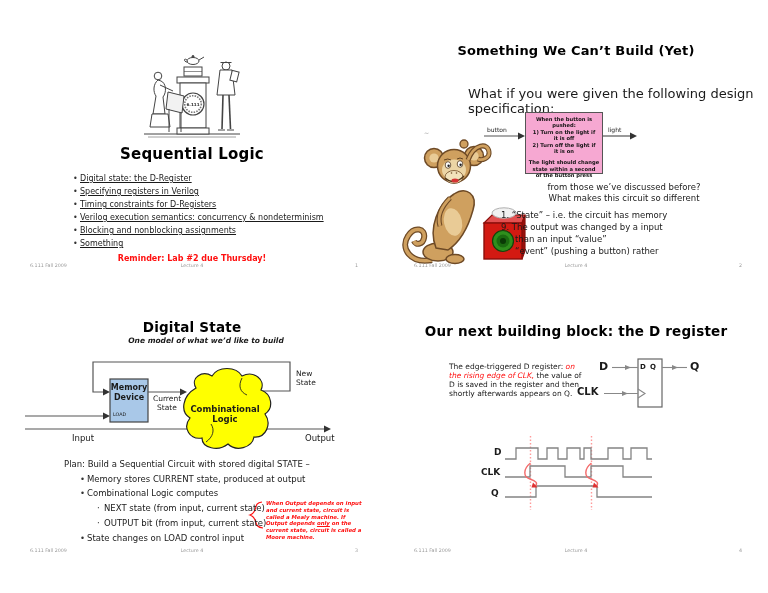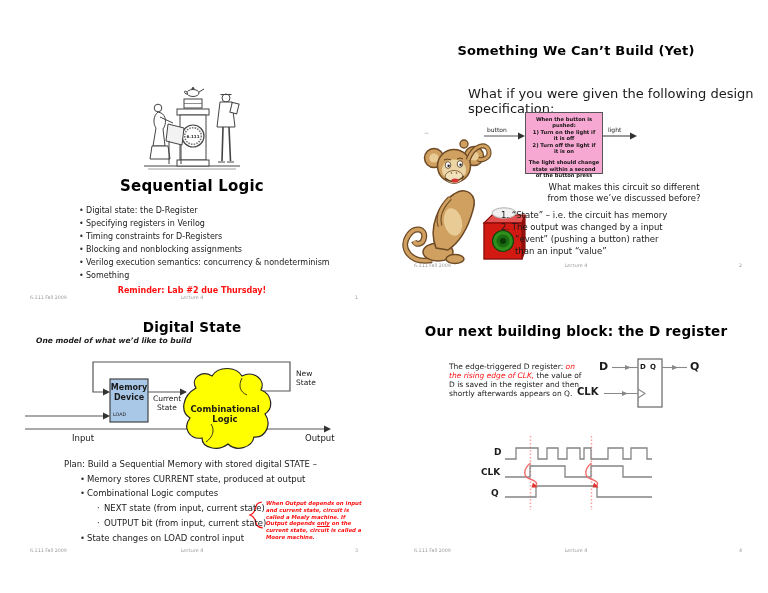--- a/index.html
+++ b/index.html
@@ -6,31 +6,31 @@
     --red:#ff1010; --pink:#f6a8d2; --blue:#a9c8e8; --yellow:#ffff00;
     --wave:#848484; --footer:#9a9a9a;
   }
   *{box-sizing:border-box;}
   html,body{margin:0;padding:0;}
   body{
     width:768px;height:593px;position:relative;background:#ffffff;
     font-family:"DejaVu Sans",sans-serif;color:#1a1a1a;overflow:hidden;
   }
   .slide{position:absolute;width:384px;height:296px;overflow:hidden;}
-  #s1{left:0;top:0;margin-top:32px;} #s2{left:384px;top:0;}
+  #s1{left:0;top:0;} #s2{left:384px;top:0;}
   #s3{left:0;top:296px;height:297px;} #s4{left:384px;top:296px;height:297px;}
   .abs{position:absolute;}
   .fullsvg{position:absolute;left:0;top:0;width:384px;height:297px;}
   .title{position:absolute;left:0;right:0;text-align:center;font-weight:bold;color:#000;letter-spacing:.2px;}
-  .subtitle{position:absolute;left:0;right:8px;font-weight:bold;font-style:italic;font-size:7.5px;padding-left:36px;}
+  .subtitle{position:absolute;left:0;right:8px;text-align:center;font-weight:bold;font-style:italic;font-size:7.5px;padding-left:36px;}
   .footer-left{position:absolute;left:30px;font-size:4.8px;color:var(--footer);}
   .footer-center{position:absolute;left:0;right:0;text-align:center;font-size:4.8px;color:var(--footer);}
   .footer-right{position:absolute;right:26px;font-size:4.8px;color:var(--footer);}
   
-  .s1-bullets{position:absolute;left:79px;top:172px;font-size:8px;line-height:13px;}
+  .s1-bullets{position:absolute;left:73px;top:172px;font-size:8px;line-height:13px;text-decoration:underline;}
   .bullet-row{white-space:nowrap;}
   .bullet-dot{display:inline-block;width:7px;color:#333;}
   .reminder{position:absolute;left:0;right:0;top:254px;text-align:center;color:var(--red);font-weight:bold;font-size:8px;}
   
   .s2-intro{position:absolute;left:36px;top:86px;font-size:13px;margin-left:48px;}
   .stray{position:absolute;left:40px;top:129px;font-size:6px;color:#999;}
   .io-label{position:absolute;font-size:6px;}
   .spec-box{
     position:absolute;left:141px;top:112px;width:78px;height:62px;
     background:var(--pink);border:1px solid #555;text-align:center;
@@ -110,22 +110,22 @@
       <line x1="74" y1="78" x2="81" y2="78"></line>
       <line x1="83" y1="78" x2="90" y2="78"></line>
     </g>
     <text x="49" y="53.8" text-anchor="middle" font-size="4.2" font-weight="bold" fill="#333">6.111</text>
   </svg>
   <div class="title" style="top:145px;font-size:15px;">Sequential Logic</div>
   <div class="s1-bullets">
     <div class="bullet-row"><span class="bullet-dot">•</span><span>Digital state: the D-Register</span></div>
     <div class="bullet-row"><span class="bullet-dot">•</span><span>Specifying registers in Verilog</span></div>
     <div class="bullet-row"><span class="bullet-dot">•</span><span>Timing constraints for D-Registers</span></div>
+    <div class="bullet-row"><span class="bullet-dot">•</span><span>Verilog execution semantics: concurrency &amp; nondeterminism</span></div>
     <div class="bullet-row"><span class="bullet-dot">•</span><span>Blocking and nonblocking assignments</span></div>
-    <div class="bullet-row"><span class="bullet-dot">•</span><span>Verilog execution semantics: concurrency &amp; nondeterminism</span></div>
     <div class="bullet-row"><span class="bullet-dot">•</span><span>Something</span></div>
   </div>
   <div class="reminder">Reminder: Lab #2 due Thursday!</div>
   <div class="footer-left" style="top:263px;">6.111 Fall 2009</div>
   <div class="footer-center" style="top:263px;">Lecture 4</div>
   <div class="footer-right" style="top:263px;">1</div>
 </div>
 
 <div class="slide" id="s2">
   <div class="title" style="top:43px;font-size:13px;">Something We Can’t Build (Yet)</div>
@@ -195,28 +195,28 @@
     <polygon points="86,87 94,79 127,79 124,87" fill="#e25050" stroke="#8a0f0b" stroke-width="1.2"></polygon>
     <polygon points="124,87 127,79 127,115 124,123" fill="#9a100c" stroke="#8a0f0b" stroke-width="1.2"></polygon>
     <rect x="86" y="87" width="38" height="36" fill="#d31a12" stroke="#8a0f0b" stroke-width="1.4"></rect>
     <ellipse cx="106" cy="77" rx="12" ry="5.2" fill="#f1f1f1" stroke="#b0b0b0" stroke-width="1"></ellipse>
     <circle cx="105" cy="105" r="10.5" fill="#2f8f1d" stroke="#12430b" stroke-width="1.2"></circle>
     <circle cx="105" cy="105" r="6.5" fill="#1b6b10"></circle>
     <circle cx="105" cy="105" r="3" fill="#0a3a06"></circle>
   </svg>
 
   <div class="s2-question">
+    <div>from those we’ve discussed before?</div>
     <div>What makes this circuit so different</div>
-    <div>from those we’ve discussed before?</div>
   </div>
   <div class="s2-answers">
     <div>1. “State” – i.e. the circuit has memory</div>
-    <div>2. The output was changed by a input</div>
+    <div>9. The output was changed by a input</div>
+    <div class="ans-indent">than an input “value”</div>
     <div class="ans-indent">“event” (pushing a button) rather</div>
-    <div class="ans-indent">than an input “value”</div>
   </div>
   <div class="footer-left" style="top:263px;">6.111 Fall 2009</div>
   <div class="footer-center" style="top:263px;">Lecture 4</div>
   <div class="footer-right" style="top:263px;">2</div>
 </div>
 
 <div class="slide" id="s3">
   <div class="title" style="top:23px;font-size:13.5px;">Digital State</div>
   <div class="subtitle" style="top:40px;">One model of what we’d like to build</div>
 
@@ -256,21 +256,21 @@
     <div>New</div>
     <div>State</div>
   </div>
   <div class="cloud-label">
     <div>Combinational</div>
     <div>Logic</div>
   </div>
   <div class="io-big" style="left:72px;top:137px;">Input</div>
   <div class="io-big" style="left:305px;top:137px;">Output</div>
 
-  <div class="plan">Plan: Build a Sequential Memory with stored digital STATE –</div>
+  <div class="plan">Plan: Build a Sequential Circuit with stored digital STATE –</div>
   <div class="s3-row" style="left:80px;top:178px;font-size:8.5px;"><span class="bullet-dot">•</span><span>Memory stores CURRENT state, produced at output</span></div>
   <div class="s3-row" style="left:80px;top:192px;font-size:8.5px;"><span class="bullet-dot">•</span><span>Combinational Logic computes</span></div>
   <div class="s3-row" style="left:97px;top:207px;font-size:8.5px;"><span class="bullet-dot">·</span><span>NEXT state (from input, current state)</span></div>
   <div class="s3-row" style="left:97px;top:222px;font-size:8.5px;"><span class="bullet-dot">·</span><span>OUTPUT bit (from input, current state)</span></div>
   <div class="s3-row" style="left:80px;top:237px;font-size:8.5px;"><span class="bullet-dot">•</span><span>State changes on LOAD control input</span></div>
 
   <div class="note">
     <span>When Output depends on input and current state, circuit is called a Mealy machine. If Output depends </span><u>only</u><span> on the current state, circuit is called a Moore machine.</span>
   </div>
 

